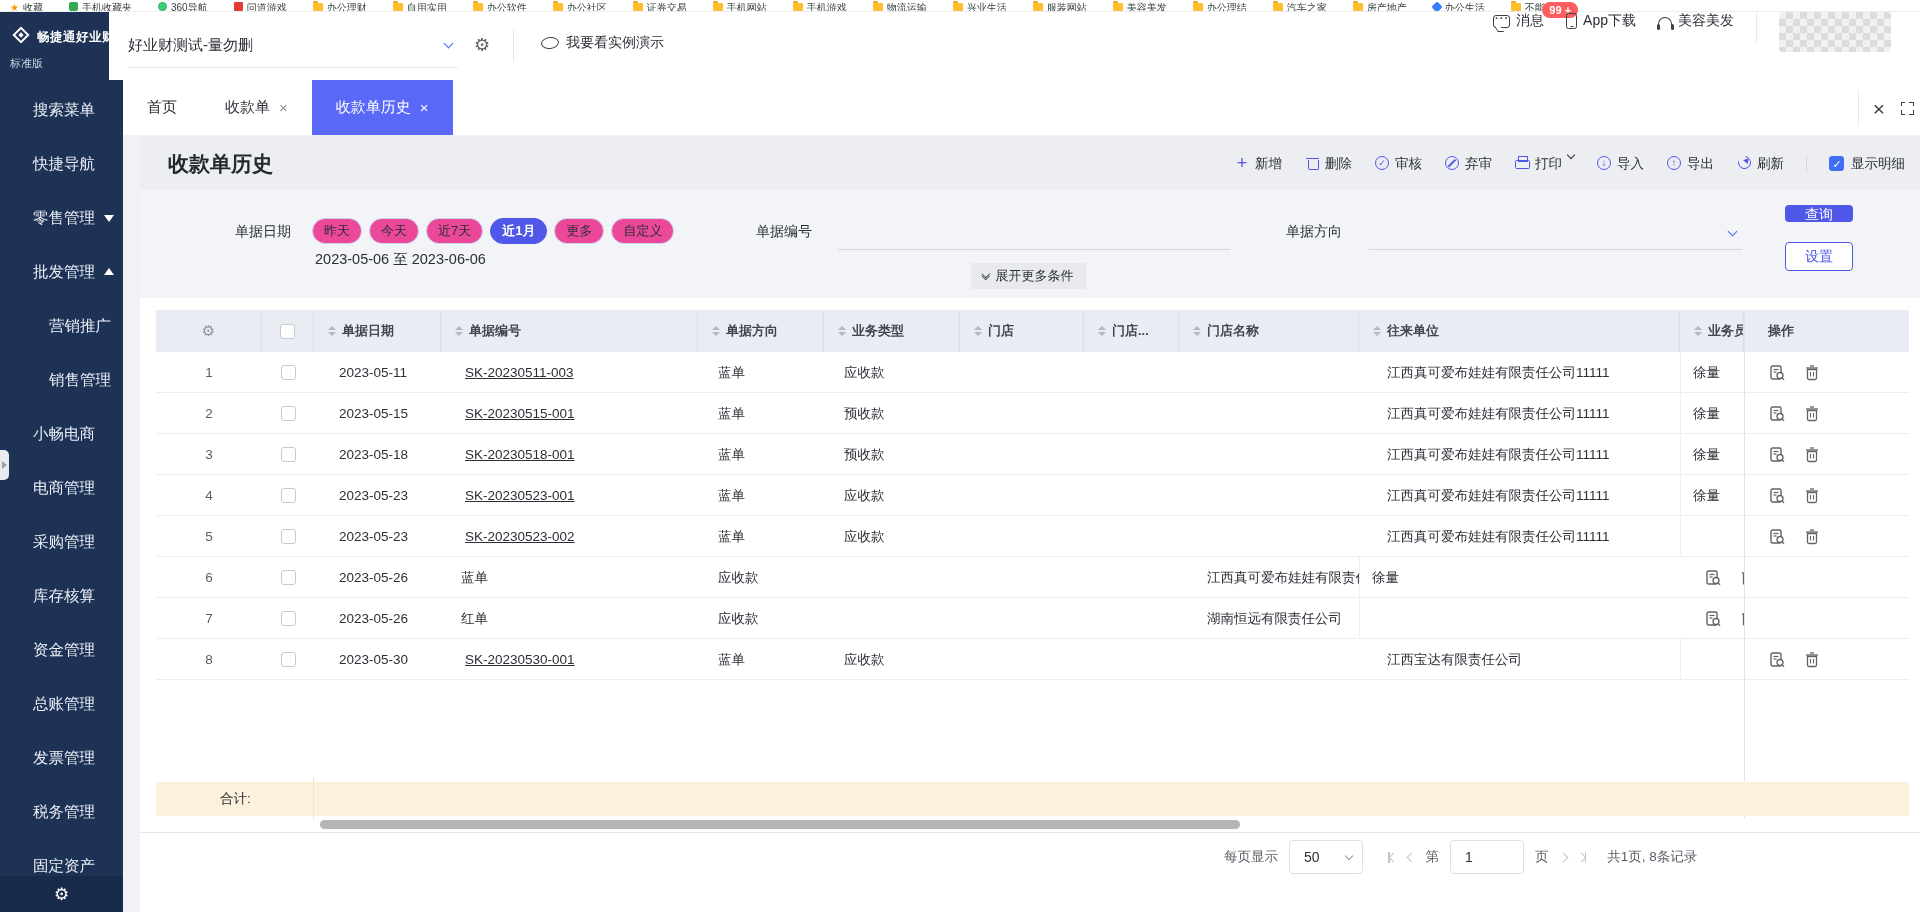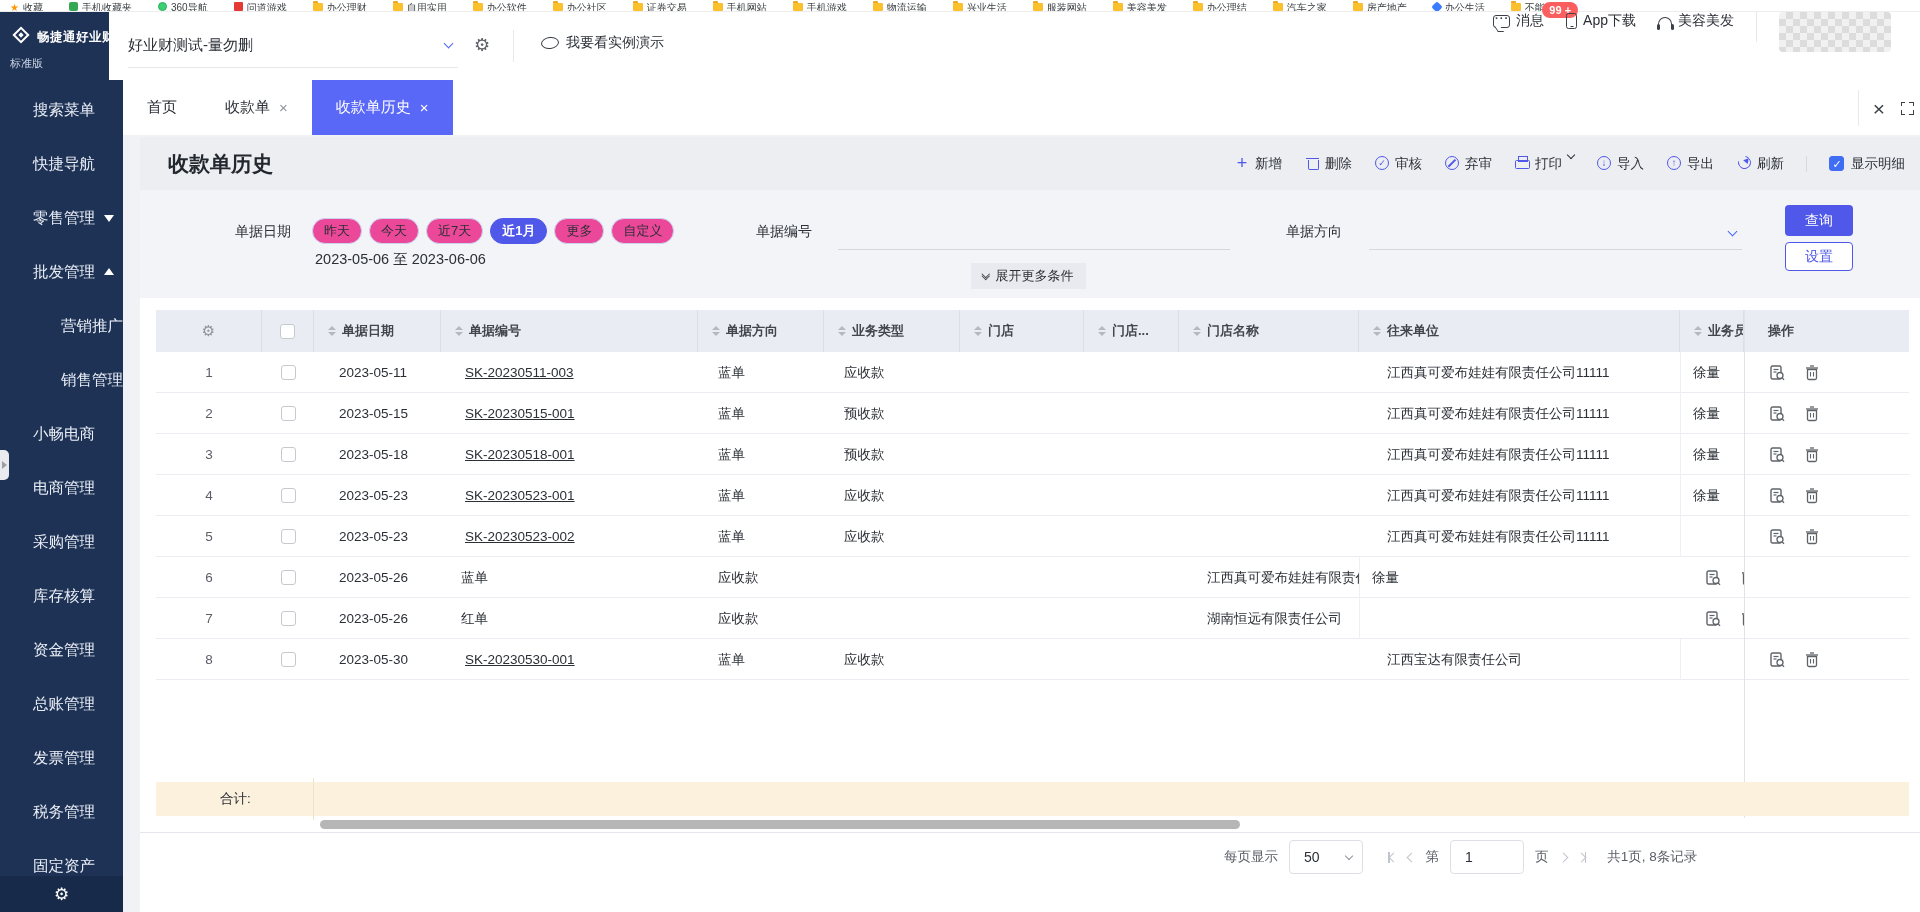--- a/index.html
+++ b/index.html
@@ -20,21 +20,21 @@
   .bm-folder::before{content:"";position:absolute;top:-2px;left:0;width:5px;height:2px;background:#f0a722;border-radius:1px 1px 0 0;}
 
   
   .brand{position:absolute;left:0;top:12px;width:123px;height:68px;background:var(--sidebar-bg,#1e3255);color:#fff;}
   .brand .row1{display:flex;align-items:center;gap:5px;padding:12px 0 0 10px;}
   .brand .bname{font-size:12.5px;font-weight:bold;letter-spacing:.5px;}
   .brand .edition{font-size:11px;color:#c9d2e2;padding:6px 0 0 10px;}
   .sidebar{position:absolute;left:0;top:80px;width:123px;height:832px;background:var(--sidebar-bg,#1e3255);}
   .side-list{padding-top:3px;}
   .side-item{height:54px;display:flex;align-items:center;padding-left:33px;color:#eaeef6;font-size:15.5px;cursor:pointer;white-space:nowrap;}
-  .side-item.sub{padding-left:49px;justify-content:flex-end;}
+  .side-item.sub{padding-left:49px;}
   .caret-dn{width:0;height:0;border:5px solid transparent;border-top:7px solid #fff;margin-left:9px;margin-top:6px;}
   .caret-up{width:0;height:0;border:5px solid transparent;border-bottom:7px solid #fff;margin-left:9px;margin-bottom:6px;}
   .side-foot{position:absolute;left:0;bottom:0;width:123px;height:36px;background:#182a49;display:flex;align-items:center;justify-content:center;color:#fff;font-size:17px;}
   .collapse-handle{position:absolute;left:0;top:450px;width:9px;height:30px;background:#e9ebef;border-radius:0 5px 5px 0;display:flex;align-items:center;justify-content:center;}
   .collapse-handle::before{content:"";width:0;height:0;border:4px solid transparent;border-left:5px solid #9aa0a8;margin-left:4px;}
 
   
   .apphead{position:absolute;left:109px;top:12px;width:1797px;height:68px;background:#fff;padding-left:12px;}
   .acct{position:absolute;left:19px;top:12px;width:330px;height:44px;border-bottom:1px solid #e7e8ec;display:flex;align-items:center;justify-content:space-between;cursor:pointer;}
   .acct .txt{font-size:15px;color:#2b2f36;}
@@ -104,21 +104,21 @@
 
   
   .filters{position:absolute;left:17px;top:55px;width:1780px;height:108px;background:#f2f4f7;}
   .flabel{position:absolute;font-size:14px;color:#2b2f36;}
   .pills{position:absolute;left:172px;top:28px;display:flex;gap:7px;}
   .pill{padding:4px 11px;border:1px solid #c9d3f0;border-radius:14px;background:#ec4899;font-size:13px;color:#2b2f36;cursor:pointer;line-height:16px;}
   .pill.active{background:var(--accent,#4f58e8);border-color:var(--accent,#4f58e8);color:#fff;font-weight:bold;}
   .daterange{position:absolute;left:175px;top:60px;font-size:14.5px;color:#2b2f36;}
   .uline{position:absolute;height:34px;border-bottom:1px solid #d4d7dc;cursor:text;}
   .uline .chev{position:absolute;right:6px;top:12px;color:#4968f5;}
-  .btn-q{position:absolute;left:1645px;top:15px;width:68px;height:31px;background:var(--accent,#4f58e8);color:#fff;font-size:14px;border:none;border-radius:4px;cursor:pointer;}
+  .btn-q{position:absolute;left:1645px;top:15px;width:68px;height:17px;background:var(--accent,#4f58e8);color:#fff;font-size:14px;border:none;border-radius:4px;cursor:pointer;}
   .btn-s{position:absolute;left:1645px;top:52px;width:68px;height:29px;background:#fff;color:var(--accent,#4f58e8);font-size:14px;border:1px solid var(--accent,#4f58e8);border-radius:4px;cursor:pointer;}
   .expand-tag{position:absolute;left:831px;top:73px;height:26px;padding:0 12px;background:#e8eaef;display:flex;align-items:center;gap:7px;font-size:13px;color:#2b2f36;cursor:pointer;}
   .dblchev{display:flex;flex-direction:column;gap:-2px;color:#3c4047;}
   .dblchev .chev{width:5.5px;height:5.5px;border-width:1.4px;margin-top:-3px;}
 
   
   .card{position:absolute;left:17px;top:163px;width:1780px;height:614px;background:#fff;}
   .tablewrap{position:absolute;left:16px;top:12px;width:1753px;}
   .tgrid{display:grid;grid-template-columns:106px 52px 127px 257px 126px 136px 124px 95px 180px 321px 64px 165px;align-items:center;}
   .thead{background:#e9ecf2;height:42px;}

